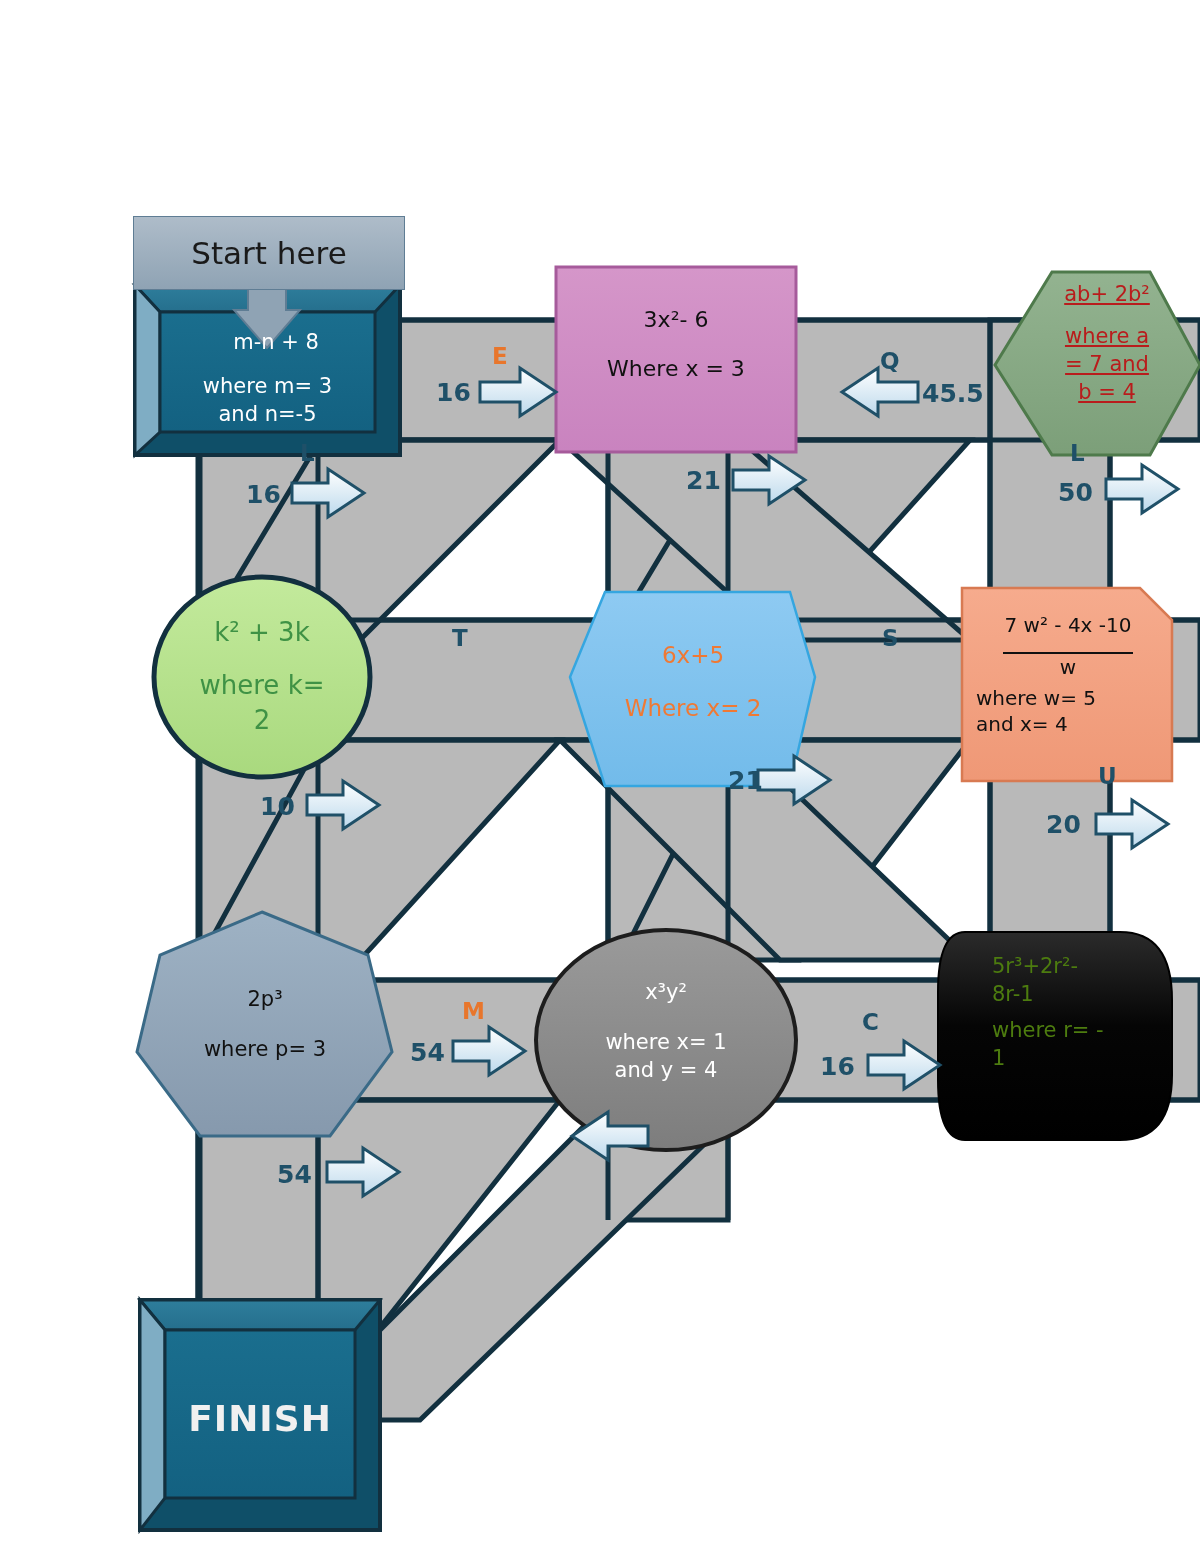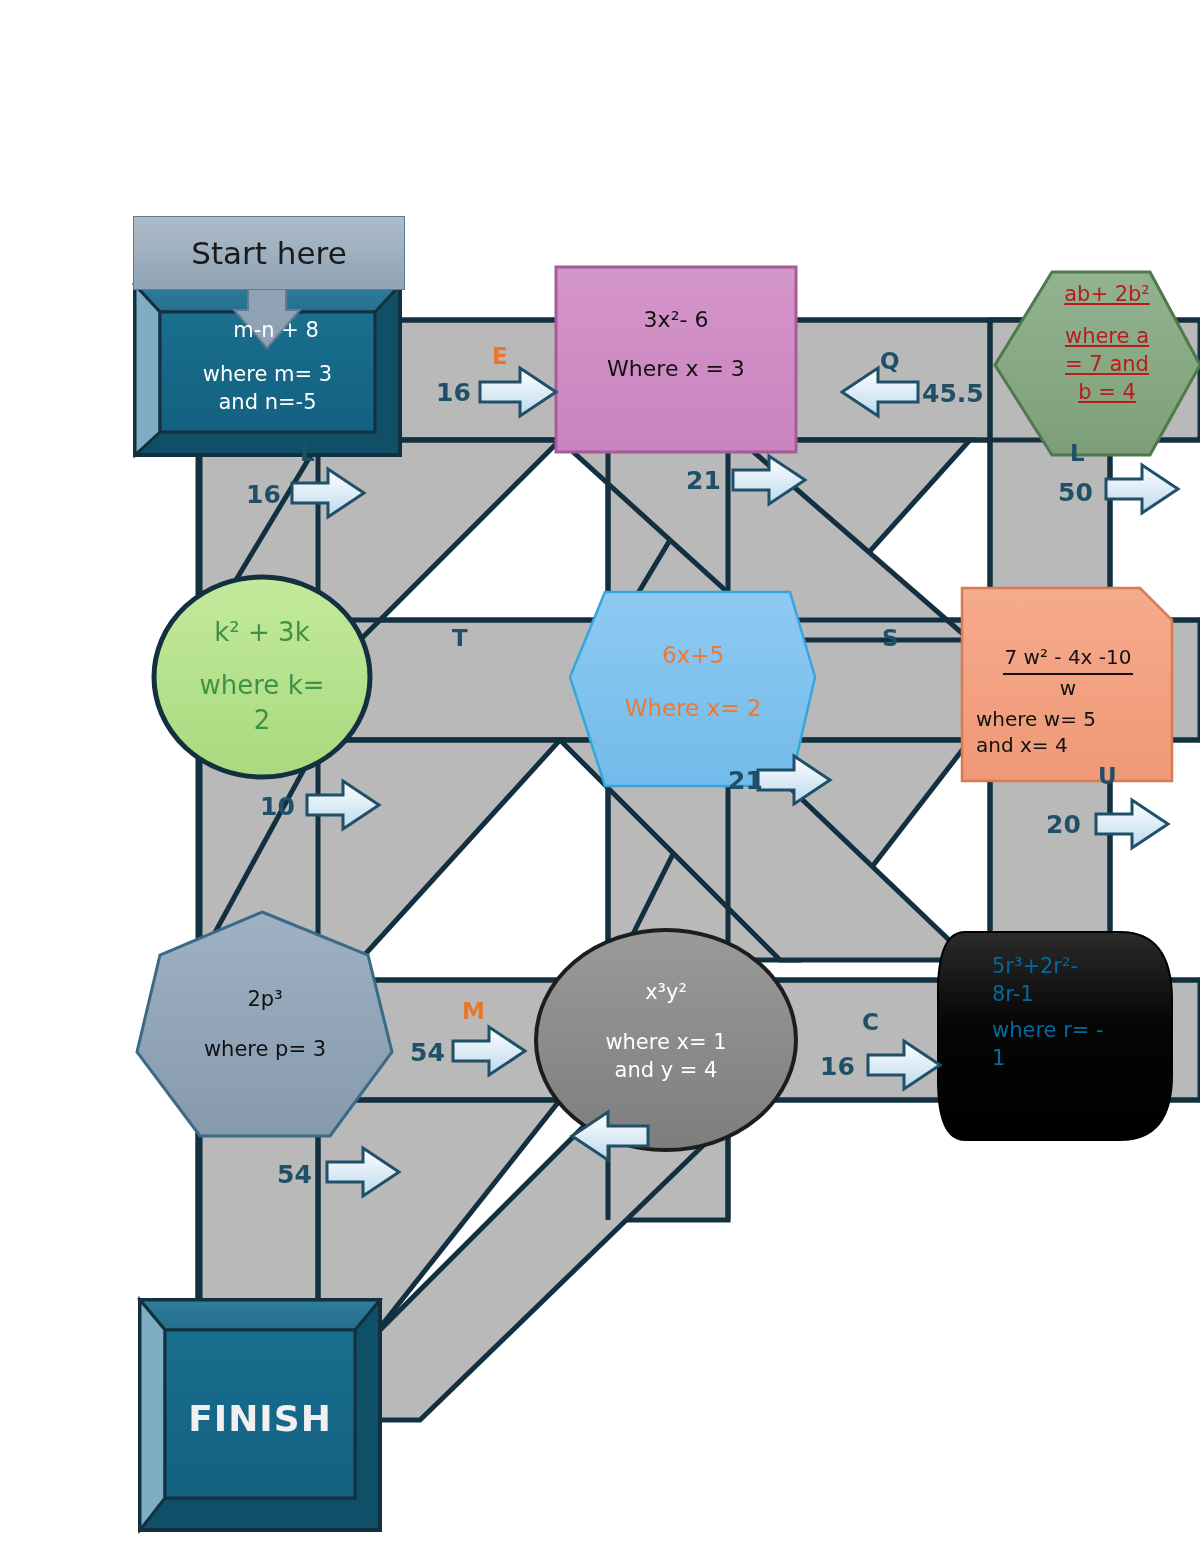--- a/index.html
+++ b/index.html
@@ -185,21 +185,21 @@
       <polygon points="327,1162 363,1162 363,1148 399,1172 363,1196 363,1182 327,1182"></polygon>
 
       <polygon points="648,1126 608,1126 608,1112 572,1136 608,1160 608,1146 648,1146"></polygon>
     </g>
   </svg>
 
 
   <div class="startcap">Start here</div>
 
   <div class="nodetext" style="left:160px;top:308px;width:215px;color:#ffffff;font-size:21px;">
-    <div style="margin-top:8px;padding-left:17px;">m-n + 8</div>
+    <div style="margin-top:20px;padding-left:17px;">m-n + 8</div>
     <div style="margin-top:16px;">where m= 3</div>
     <div>and n=-5</div>
   </div>
 
   <div class="nodetext" style="left:556px;top:305px;width:240px;color:#111;font-size:22px;">
     <div>3x²- 6</div>
     <div style="margin-top:20px;">Where x = 3</div>
   </div>
 
   <div class="nodetext" style="left:1012px;top:280px;width:190px;color:#b91c1c;font-size:21px;text-decoration:underline;">
@@ -214,38 +214,38 @@
     <div style="margin-top:18px;">where k=</div>
     <div>2</div>
   </div>
 
   <div class="nodetext" style="left:578px;top:640px;width:230px;color:#ef7934;font-size:23px;">
     <div>6x+5</div>
     <div style="margin-top:22px;">Where x= 2</div>
   </div>
 
   <div class="nodetext" style="left:964px;top:612px;width:208px;color:#111;font-size:20px;">
-    <div style="border-bottom:2px solid #111;display:inline-block;padding:0 2px 2px 2px;margin-top:32px;">7 w² - 4x -10</div>
+    <div style="border-bottom:2px solid #111;display:inline-block;padding:0 2px 13px 2px;">7 w² - 4x -10</div>
     <div>w</div>
     <div style="text-align:left;padding-left:12px;margin-top:4px;">where w= 5</div>
     <div style="text-align:left;padding-left:12px;">and x= 4</div>
   </div>
 
   <div class="nodetext" style="left:160px;top:985px;width:210px;color:#111;font-size:21px;">
     <div>2p³</div>
     <div style="margin-top:22px;">where p= 3</div>
   </div>
 
   <div class="nodetext" style="left:556px;top:978px;width:220px;color:#ffffff;font-size:21px;">
     <div>x³y²</div>
     <div style="margin-top:22px;">where x= 1</div>
     <div>and y = 4</div>
   </div>
 
-  <div class="nodetext" style="left:992px;top:952px;width:175px;color:#0369a1;font-size:21px;text-align:left;">
+  <div class="nodetext" style="left:992px;top:952px;width:175px;color:#4d7c0f;font-size:21px;text-align:left;">
     <div>5r³+2r²-</div>
     <div>8r-1</div>
     <div style="margin-top:8px;">where r= -</div>
     <div>1</div>
   </div>
 
   <div class="nodetext" style="left:165px;top:1395px;width:190px;color:#f0f0f0;font-size:36px;font-weight:bold;letter-spacing:1px;">
     <div>FINISH</div>
   </div>
 

